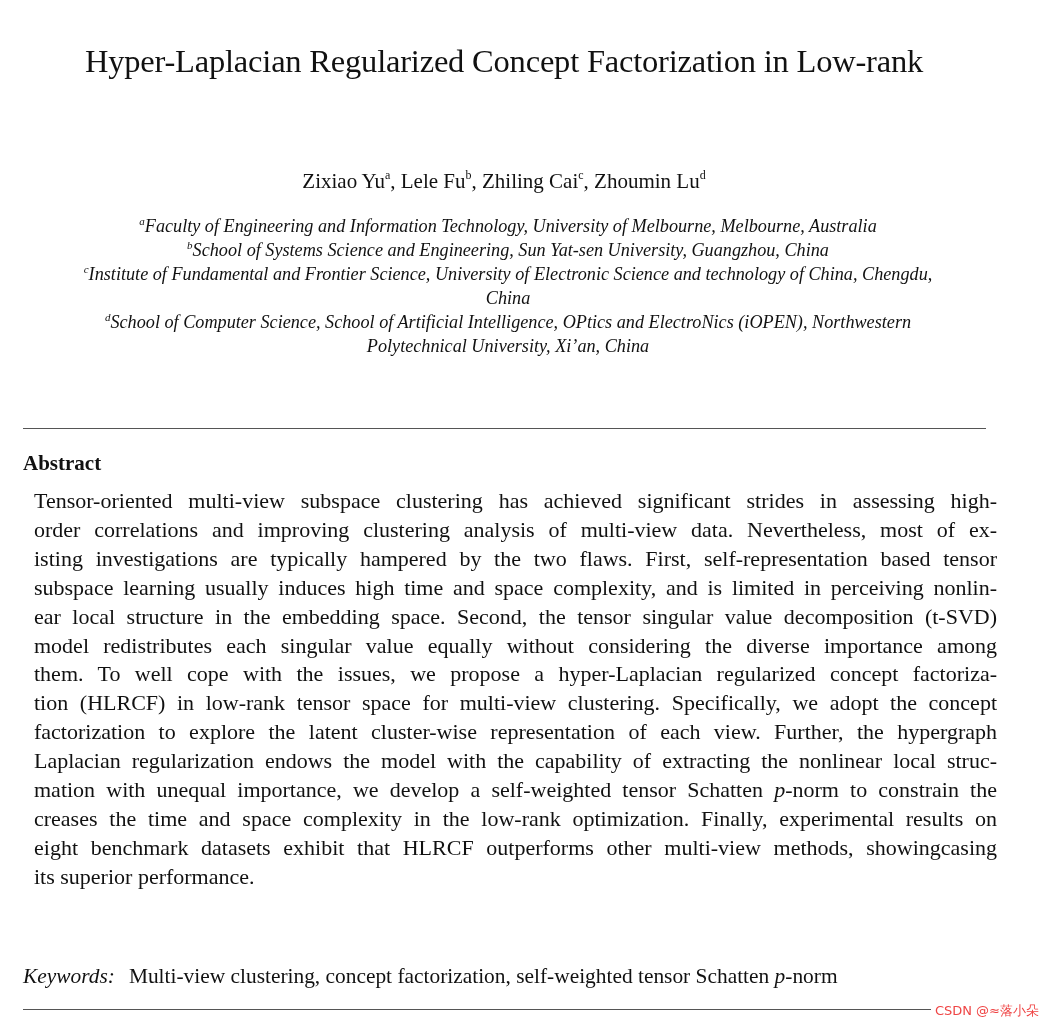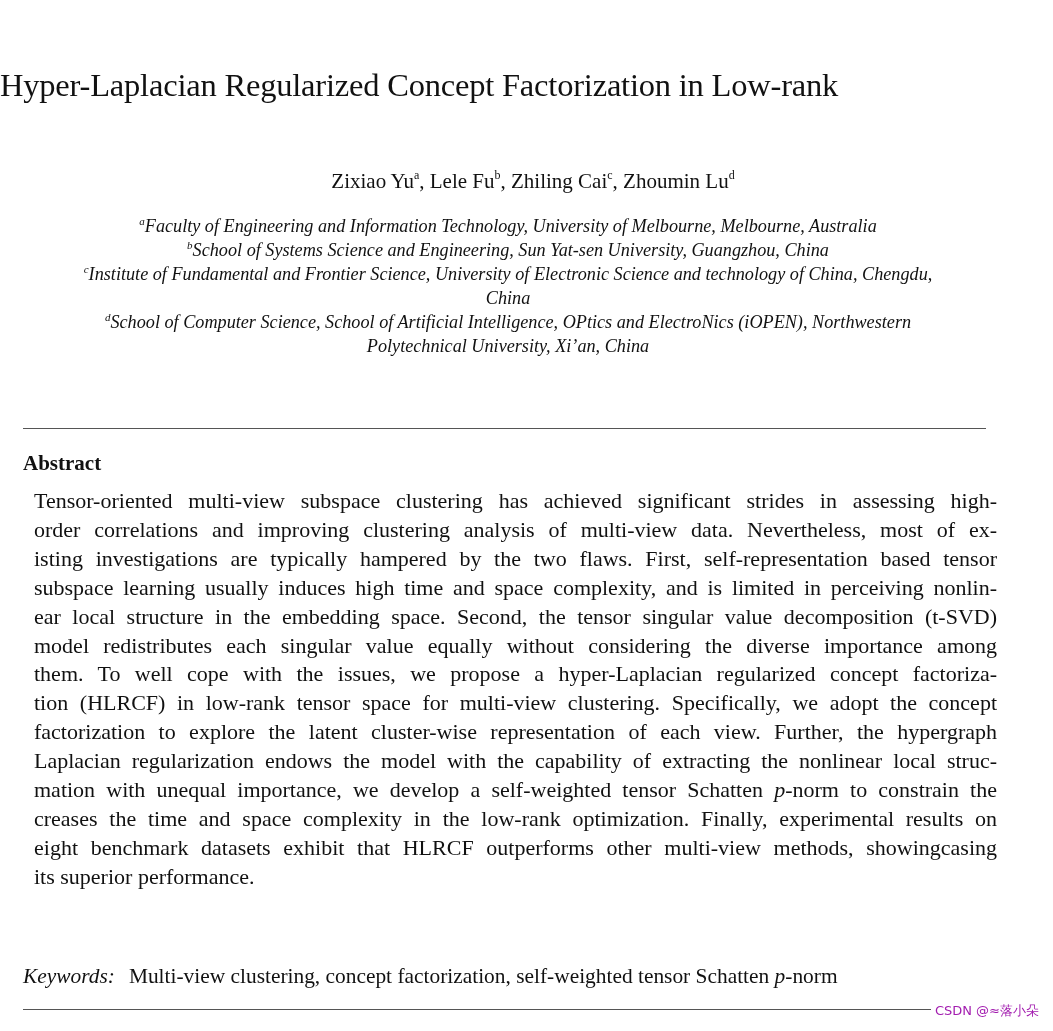--- a/index.html
+++ b/index.html
@@ -1,26 +1,26 @@
 <!DOCTYPE html>
 <html><head>
 <meta charset="utf-8">
 <style>
   html, body { margin: 0; padding: 0; background: #ffffff; }
   body {
     width: 1053px; height: 1031px; position: relative; overflow: hidden;
     font-family: "Liberation Serif", "DejaVu Serif", serif; color: #111;
   }
   .title {
-    position: absolute; left: 0; width: 1008px; top: 64px;
-    font-size: 32.5px; line-height: 43px; letter-spacing: -0.2px;
+    position: absolute; left: 0; width: 1008px; top: 40px;
+    text-align: center; font-size: 32.5px; line-height: 43px; letter-spacing: -0.2px;
   }
   .authors {
     position: absolute; left: 0; width: 1008px; top: 167px;
-    text-align: center; font-size: 21px; line-height: 28px; margin-left: 29px;
+    text-align: center; font-size: 21px; line-height: 28px;
   }
   .authors sup { font-size: 12px; vertical-align: 9px; line-height: 0; }
   .affils {
     position: absolute; left: 4px; width: 1008px; top: 214px;
     text-align: center; font-style: italic; font-size: 18.2px; line-height: 24px;
   }
   .affils sup { font-size: 11px; vertical-align: 7px; line-height: 0; }
   .rule { position: absolute; left: 23px; width: 963px; height: 1px; background: #555; }
   .rule.top { top: 428px; }
   .rule.bottom { top: 1009px; }
@@ -35,21 +35,21 @@
   .abstract-body .ln { display: block; text-align: justify; text-align-last: justify; white-space: nowrap; }
   .abstract-body .ln.last { text-align-last: left; }
   .keywords {
     position: absolute; left: 23px; top: 962px;
     font-size: 21.4px; line-height: 28px;
   }
   .keywords .kw-label { font-style: italic; margin-right: 14px; }
   .math-i { font-style: italic; }
   .watermark {
     position: absolute; right: 14px; top: 1002px;
-    font-family: "DejaVu Sans", sans-serif; font-size: 13px; color: #a21caf;
+    font-family: "DejaVu Sans", sans-serif; font-size: 13px; color: #ef4444;
     background: #fff; padding-left: 4px;
   }
 </style>
 </head>
 <body>
 
 <div class="title">
   <div>Hyper-Laplacian Regularized Concept Factorization in Low-rank</div>
 </div>
 

